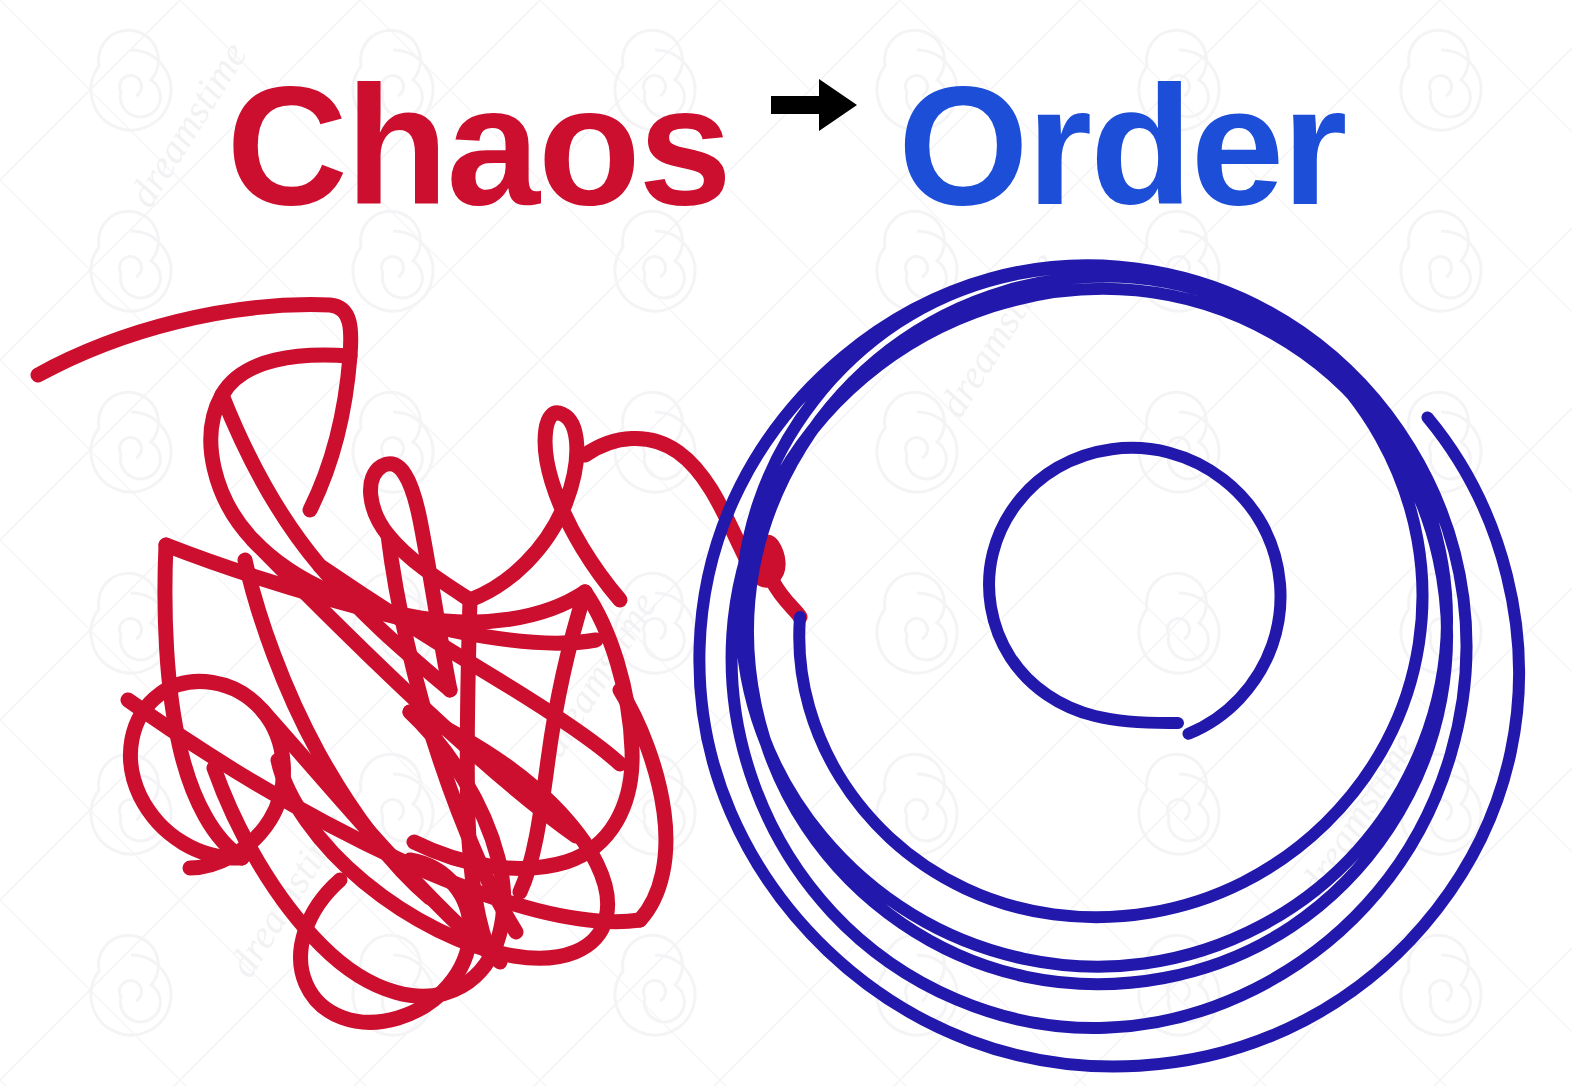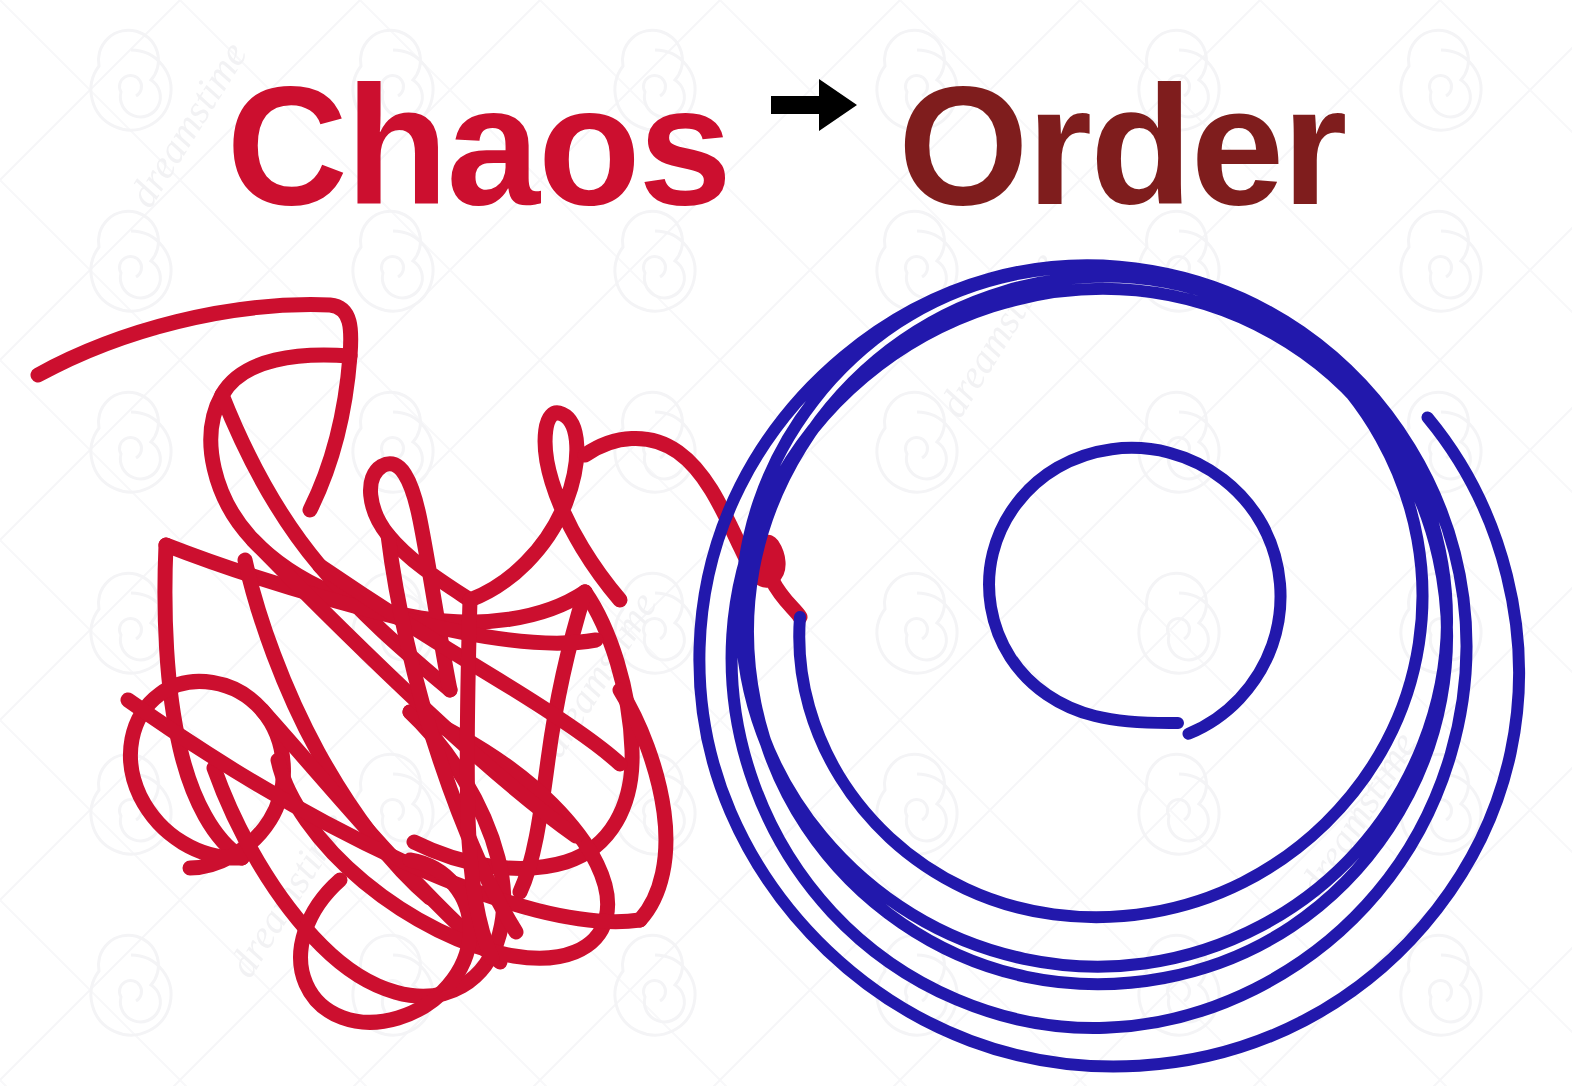--- a/index.html
+++ b/index.html
@@ -264,16 +264,16 @@
     </g>
   </svg>
 
   <div id="headline">
     <span id="word-chaos" class="word" style="color: rgb(204, 15, 47);">Chaos</span>
     <span id="arrow-wrap">
       <svg width="90" height="62" viewBox="0 0 90 62" aria-hidden="true">
         <path d="M 2 22 L 50 22 L 50 5 L 88 31 L 50 57 L 50 40 L 2 40 Z" fill="#000000"></path>
       </svg>
     </span>
-    <span id="word-order" class="word" style="color: #7f1d1d;">Order</span>
+    <span id="word-order" class="word" style="color: #1d4ed8;">Order</span>
   </div>
 
 </div>
 
 </body></html>

